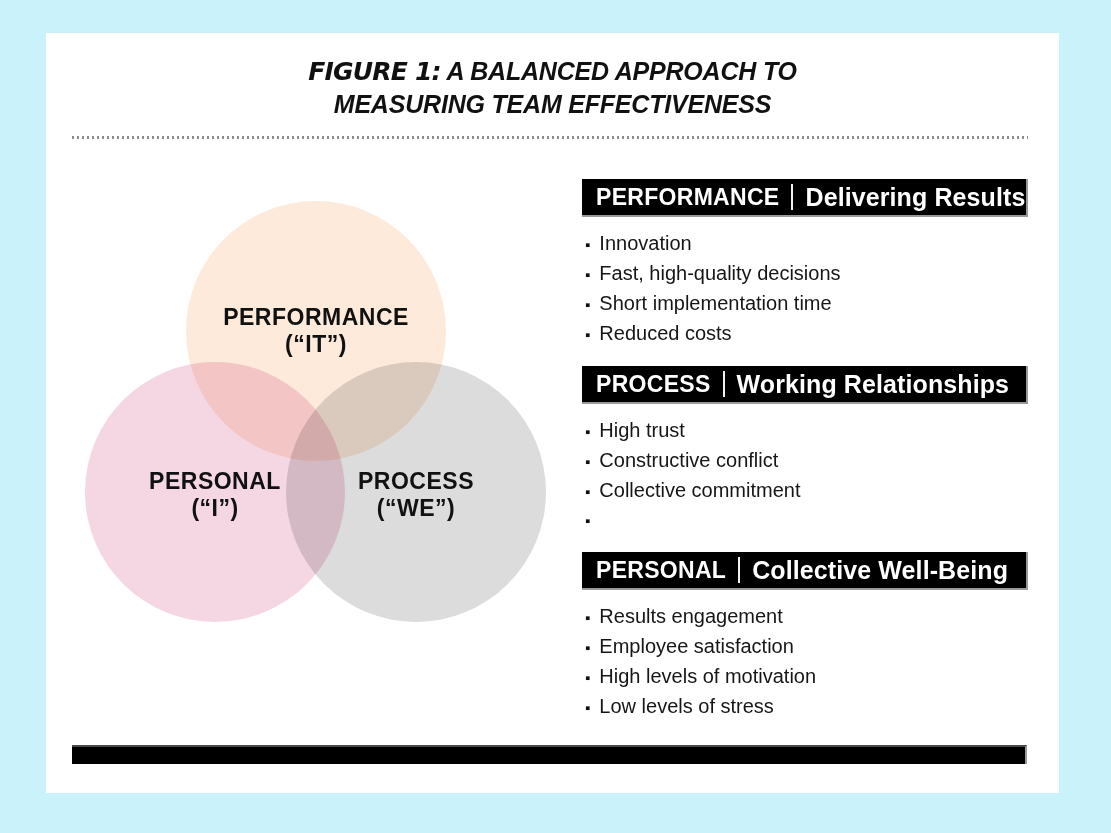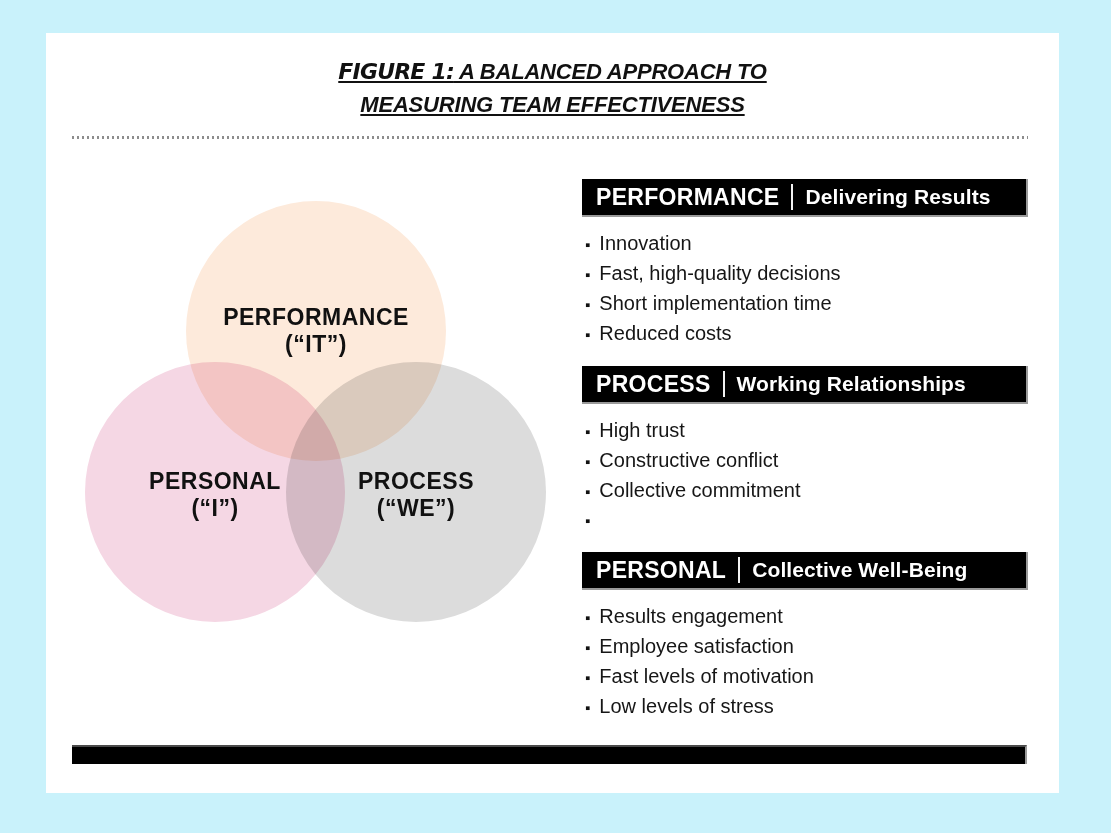--- a/index.html
+++ b/index.html
@@ -24,25 +24,24 @@
 
   
   .title {
     position: absolute;
     left: 0;
     right: 0;
     top: 22px;
     text-align: center;
     font-style: italic;
     font-weight: bold;
-    font-size: 22px;
+    font-size: 25px;
     line-height: 33px;
     letter-spacing: -0.2px;
     color: #111111;
-    text-decoration: underline;
   }
   .t-prefix {
     font-family: "DejaVu Sans", sans-serif;
     letter-spacing: -0.8px;
   }
 
   .dotted {
     position: absolute;
     left: 26px;
     top: 103px;
@@ -105,21 +104,21 @@
     white-space: nowrap;
   }
   .sec-div {
     width: 2px;
     height: 26px;
     background: #f2f2f2;
     margin: 0 12px;
     flex: none;
   }
   .sec-sub {
-    font-size: 21px;
+    font-size: 25px;
     font-weight: bold;
     letter-spacing: 0.1px;
     white-space: nowrap;
   }
   .sec-list {
     list-style: none;
     margin: 12px 0 0 0;
     padding: 0 0 0 3px;
   }
   .item {
@@ -245,21 +244,21 @@
           <li class="item">
               <span class="bullet">▪</span>
               <span>Results engagement</span>
             </li>
           <li class="item">
               <span class="bullet">▪</span>
               <span>Employee satisfaction</span>
             </li>
           <li class="item">
               <span class="bullet">▪</span>
-              <span>Fast levels of motivation</span>
+              <span>High levels of motivation</span>
             </li>
           <li class="item">
               <span class="bullet">▪</span>
               <span>Low levels of stress</span>
             </li>
         </ul>
       </section>
 
     </div>
 

